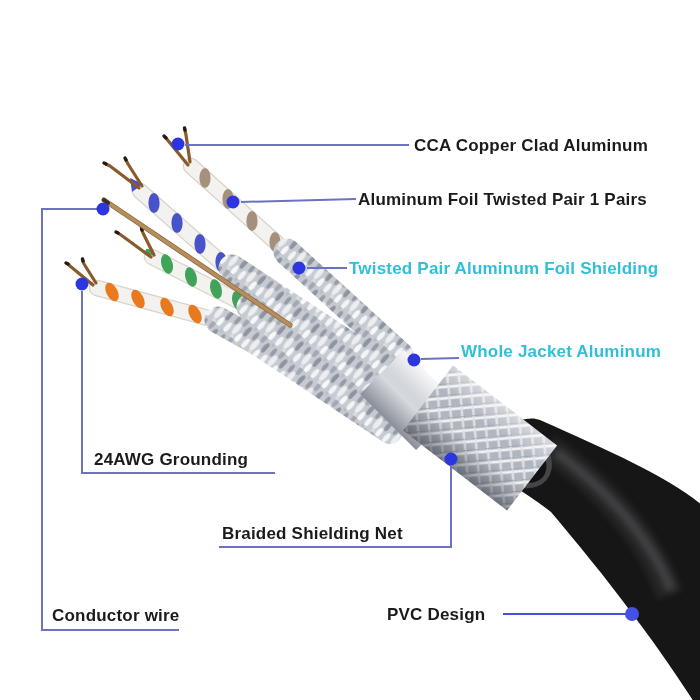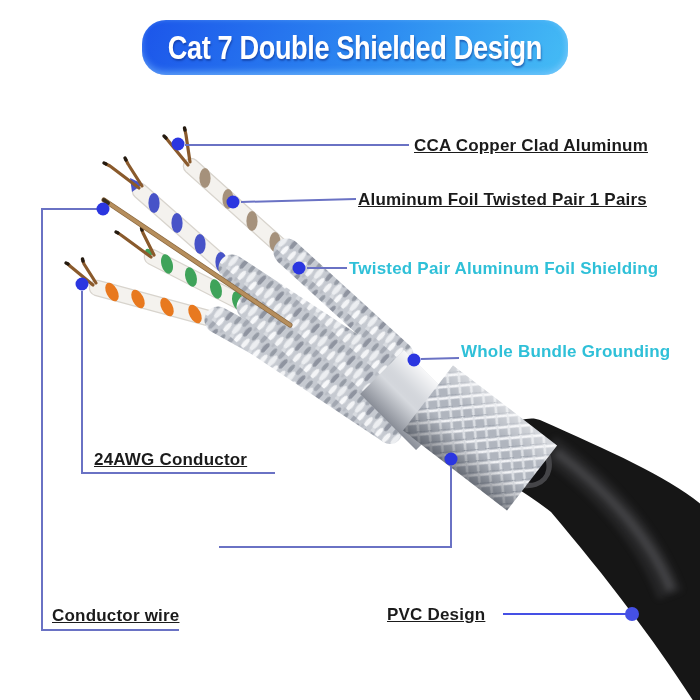--- a/index.html
+++ b/index.html
@@ -7,21 +7,21 @@
          font-family:"Liberation Sans", sans-serif;}
   #cable-svg{position:absolute;left:0;top:0;}
   .banner{position:absolute;left:142px;top:20px;width:426px;height:55px;border-radius:24px;
           background:linear-gradient(115deg,var(--banner_grad_start) 0%,var(--banner_grad_mid) 55%,var(--banner_grad_end) 100%);
           box-shadow:inset 0 -4px 6px rgba(140,205,255,.45), inset -3px 0 5px rgba(140,205,255,.3);
           display:flex;align-items:center;justify-content:center;}
   .banner-text{display:inline-block;color:var(--title_text);font-weight:bold;font-size:34px;
           letter-spacing:-.5px;white-space:nowrap;transform:scaleX(.8);
           text-shadow:1px 2px 2px rgba(10,40,130,.5);}
   .lbl{position:absolute;font-size:17px;font-weight:bold;letter-spacing:.2px;white-space:nowrap;line-height:20px;}
-  .lbl.dark{color:var(--label_text);text-decoration:underline;}
+  .lbl.dark{color:var(--label_text);}
   .lbl.cyan{color:var(--cyan_label);}
   .lbl .ln{display:block;line-height:22px;}
 </style>
 </head>
 <body>
 
 <div id="stage">
 
   <svg id="cable-svg" width="700" height="700" viewBox="0 0 700 700">
     <defs>
@@ -166,26 +166,24 @@
       <circle cx="233" cy="202" r="6.5"></circle>
       <circle cx="299" cy="268" r="6.5"></circle>
       <circle cx="414" cy="360" r="6.5"></circle>
       <circle cx="82" cy="284" r="6.5"></circle>
       <circle cx="451" cy="459" r="6.5"></circle>
       <circle cx="103" cy="209" r="6.5"></circle>
       <circle cx="632" cy="614" r="7" style="fill:var(--leader_line_bright)"></circle>
     </g>
   </svg>
 
-  <div class="banner">
-    <span class="banner-text">Cat 7 Double Shielded Design</span>
-  </div>
 
   <div class="lbl dark" style="left:414px;top:136px">CCA Copper Clad Aluminum</div>
   <div class="lbl dark" style="left:358px;top:190px">Aluminum Foil Twisted Pair 1 Pairs</div>
   <div class="lbl cyan" style="left:349px;top:259px">Twisted Pair Aluminum Foil Shielding</div>
   <div class="lbl cyan" style="left:461px;top:341px">
-    <span class="ln">Whole Bundle Grounding</span>
+    <span class="ln">Whole Jacket Aluminum</span>
   </div>
-  <div class="lbl dark" style="left:94px;top:450px">24AWG Conductor</div>
+  <div class="lbl dark" style="left:94px;top:450px">24AWG Grounding</div>
+  <div class="lbl dark" style="left:222px;top:524px">Braided Shielding Net</div>
   <div class="lbl dark" style="left:52px;top:606px">Conductor wire</div>
   <div class="lbl dark" style="left:387px;top:605px">PVC Design</div>
 </div>
 
 </body></html>

